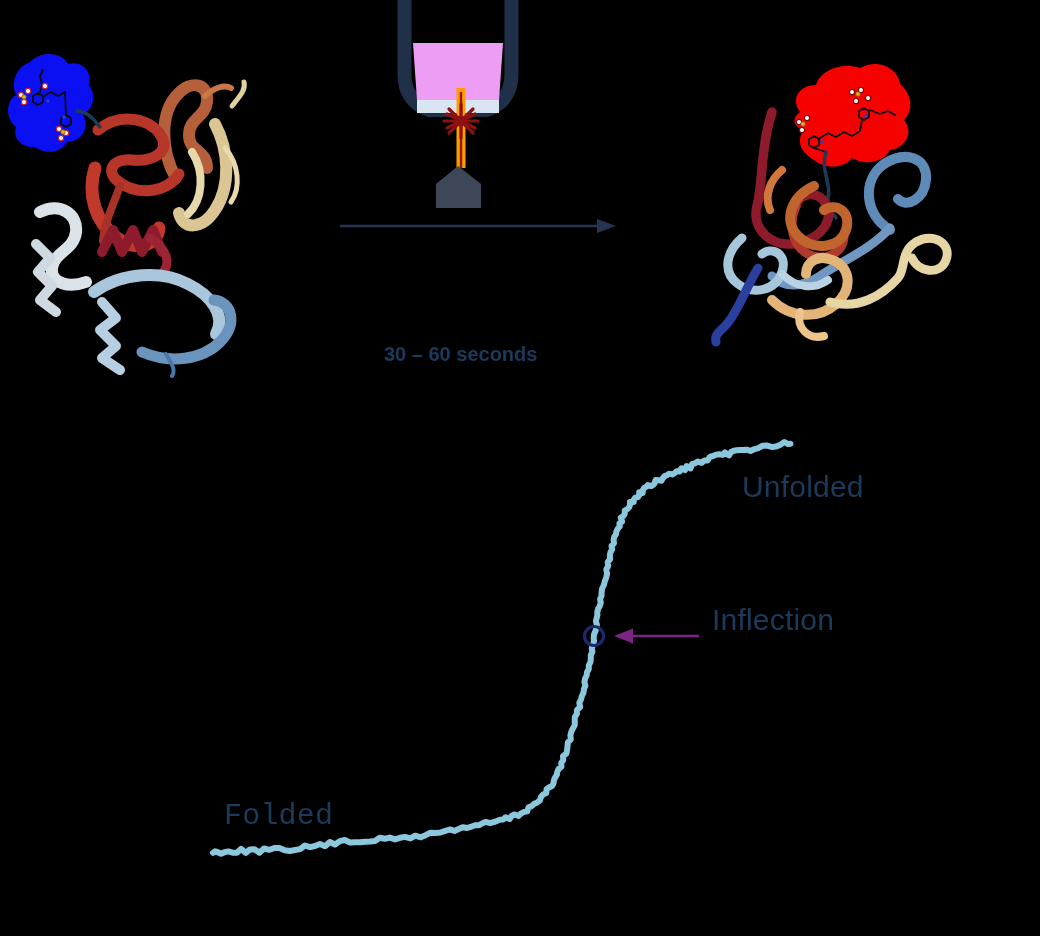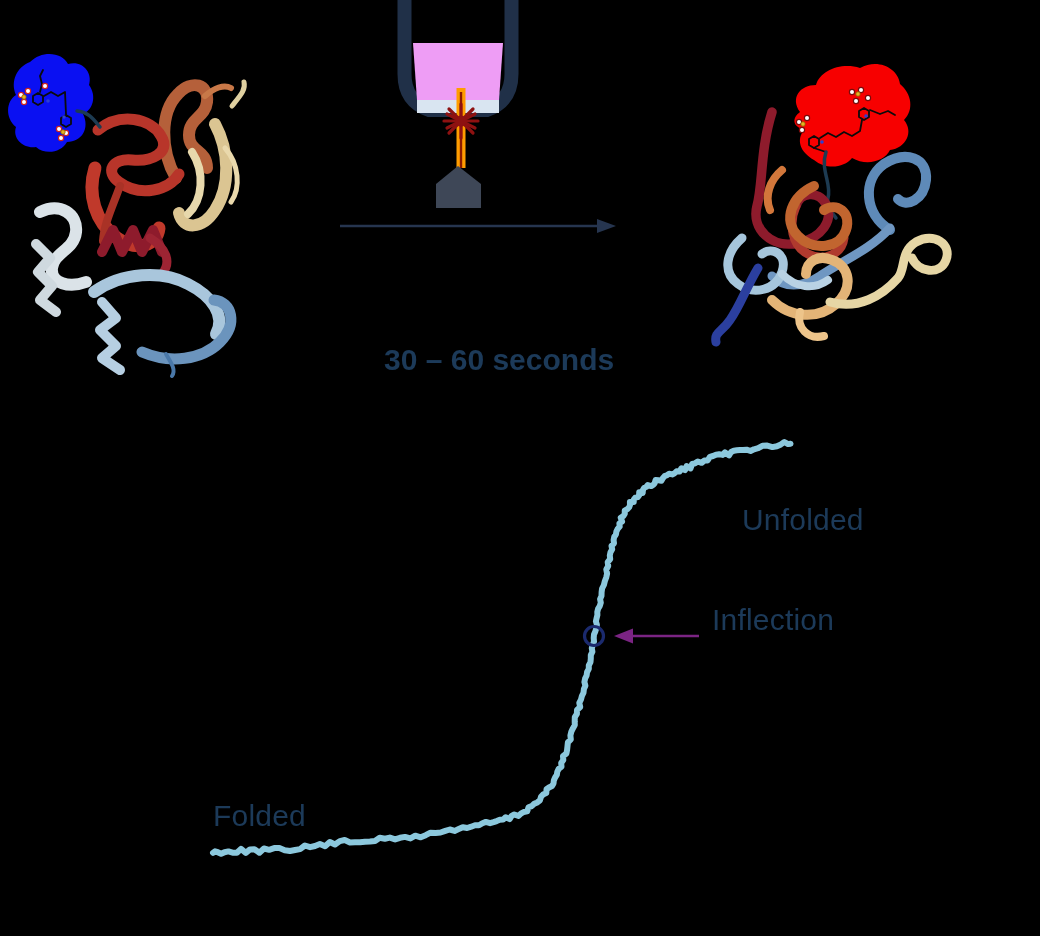--- a/index.html
+++ b/index.html
@@ -1,25 +1,25 @@
 <!DOCTYPE html>
 <html style="--bg: #000000; --ink: #1c3a59; --purple: #7b2483; --marker: #1b2a6e; --arrow: #26354f; --wall: #203048; --pink: #ee9df5; --glass: #d9e5f1; --beam: #ff9d00; --beamcore: #8b1a00; --burst: #8e1111; --nozzle: #3e4757; --dyeblue: #0a10f2; --dyered: #f70000;"><head>
 <meta charset="utf-8">
 <style>
   html,body{margin:0;padding:0;background:#000;}
   .stage{position:relative;width:1040px;height:936px;background:var(--bg,#000);overflow:hidden;
          font-family:"Liberation Sans", sans-serif;}
   svg{position:absolute;left:0;top:0;}
   .lbl{position:absolute;color:var(--ink,#1c3a59);white-space:nowrap;}
   .lbl-big{font-size:30px;font-weight:normal;letter-spacing:0.2px;}
-  .lbl-duration{font-size:30px;font-weight:bold;}
+  .lbl-duration{font-size:20px;font-weight:bold;}
   .pos-duration{left:384px;top:343px;}
-  .pos-unfolded{left:742px;top:503px;text-align:right;}
+  .pos-unfolded{left:742px;top:470px;text-align:right;}
   .pos-inflection{left:712px;top:600px;line-height:40px;}
-  .pos-folded{left:213px;top:799px;}
+  .pos-folded{left:224px;top:799px;font-family:Liberation Mono, monospace;}
   
   .wall{stroke:var(--wall);fill:none;}
   .pink{fill:var(--pink);}
   .glass{fill:var(--glass);}
   .beam{fill:var(--beam);}
   .beamcore{fill:var(--beamcore);}
   .burst{stroke:var(--burst);fill:none;stroke-linecap:round;}
   .burstcore{fill:var(--burst);}
   .nozzle{fill:var(--nozzle);}
   .navyline{stroke:var(--arrow);fill:none;}

